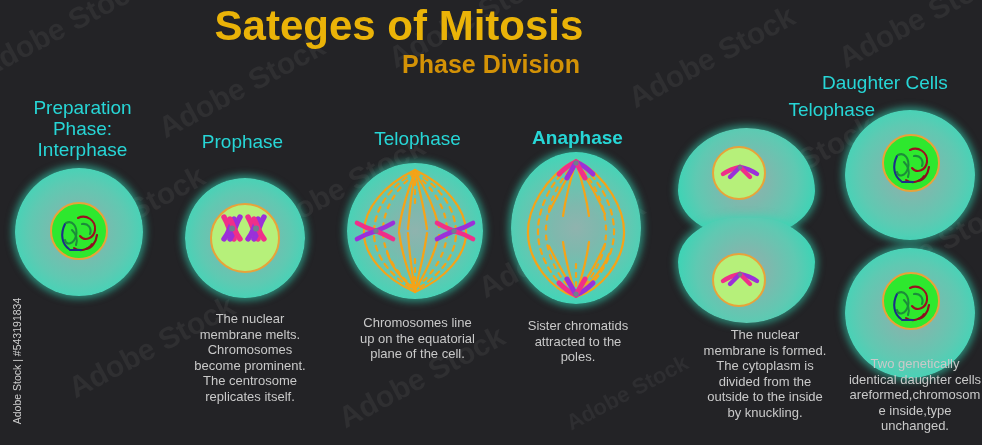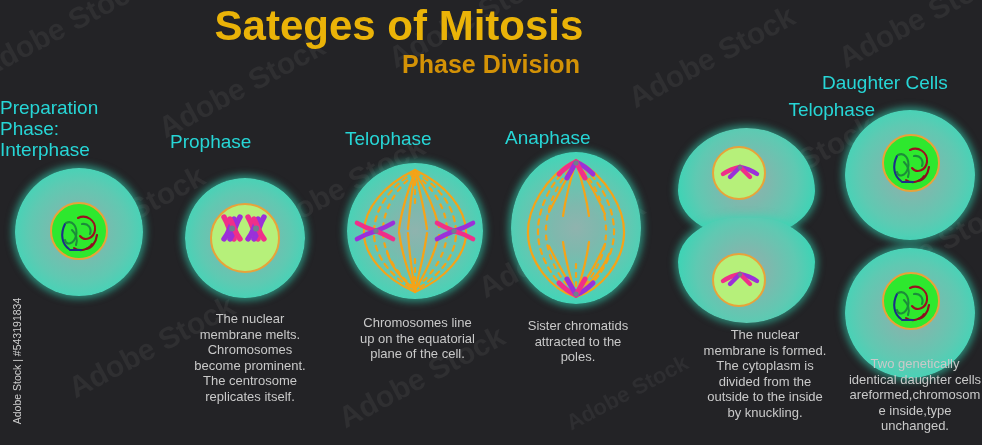--- a/index.html
+++ b/index.html
@@ -32,21 +32,21 @@
   .subtitle{
     position:absolute;left:0;top:50px;width:982px;
     text-align:center;
     font-size:25px;font-weight:bold;
     color:#d39206;
   }
 
   
   .plabel{
     position:absolute;
-    text-align:left;
+    text-align:center;
     color:#27d6d6;
     font-size:19px;
     line-height:21px;
     white-space:pre-line;
   }
 
   
   .cap{
     position:absolute;
     text-align:center;
@@ -221,21 +221,21 @@
         <path d="M126 76 C119 72, 114 70, 107 68" stroke="#ef2f8a"></path>
         <circle cx="107" cy="68" r="2.6" fill="#6e7f8e" stroke="none"></circle>
       </g>
     </svg>
   </div>
 
   <div class="cap" style="left:340px;top:315px;width:155px;">Chromosomes line
 up on the equatorial
 plane of the cell.</div>
 
-  <div class="plabel" style="left:505px;top:127px;width:145px;">Anaphase</div>
+  <div class="plabel" style="left:505px;top:127px;width:145px;font-weight:bold;">Anaphase</div>
 
   <div class="cell oval" style="left:511px;top:152px;width:130px;height:152px;">
     <svg width="130" height="152" viewBox="0 0 130 152" style="position:absolute;left:0;top:0;">
       <g fill="none" stroke="#f5a318" stroke-width="2.2" stroke-linecap="round">
         <path d="M65 8 C34 24, 16 58, 17 82 C18 110, 40 138, 65 145"></path>
         <path d="M65 8 C96 24, 114 58, 113 82 C112 110, 90 138, 65 145"></path>
         <path d="M65 10 C40 26, 26 58, 27 82 C28 108, 46 134, 65 143" stroke-dasharray="5 5"></path>
         <path d="M65 10 C90 26, 104 58, 103 82 C102 108, 84 134, 65 143" stroke-dasharray="5 5"></path>
         <path d="M65 12 C46 28, 34 58, 35 82 C36 106, 50 130, 65 141" stroke-dasharray="4 6"></path>
         <path d="M65 12 C84 28, 96 58, 95 82 C94 106, 80 130, 65 141" stroke-dasharray="4 6"></path>

